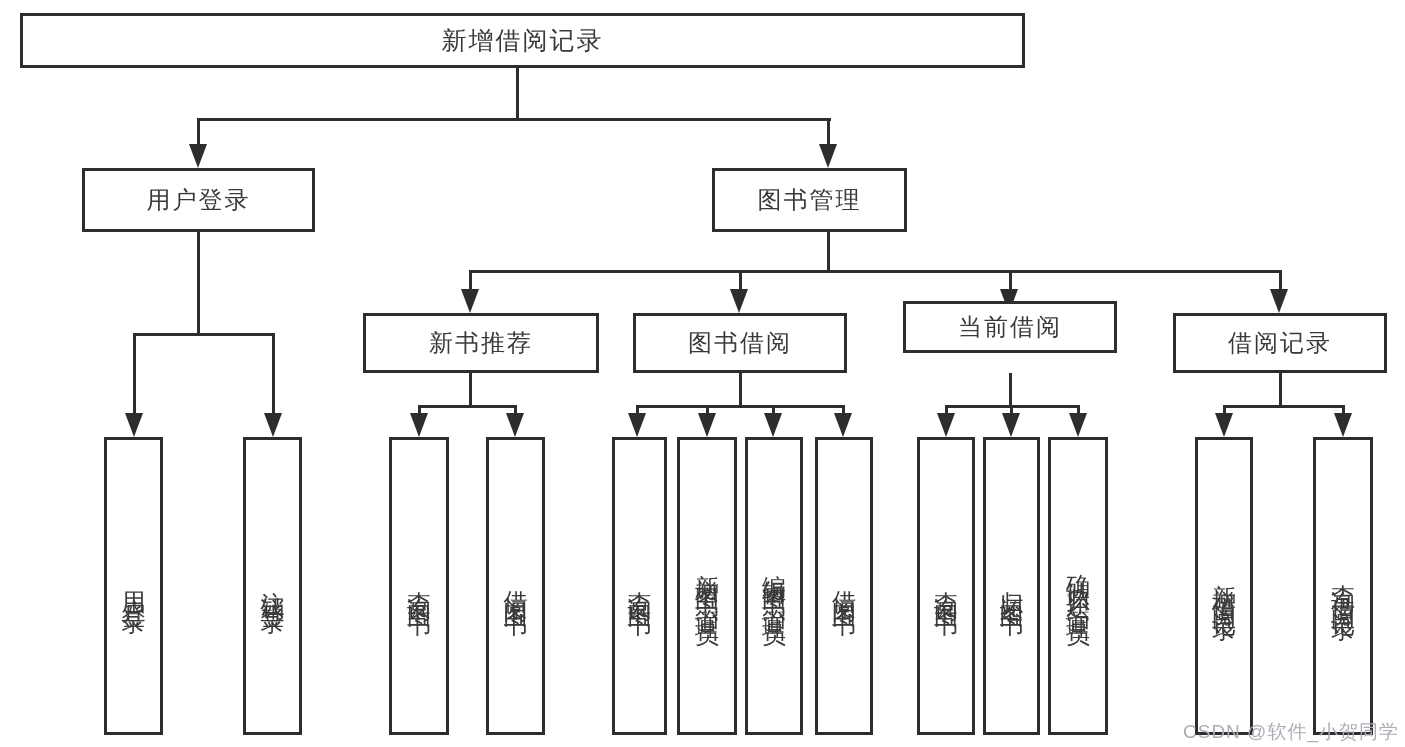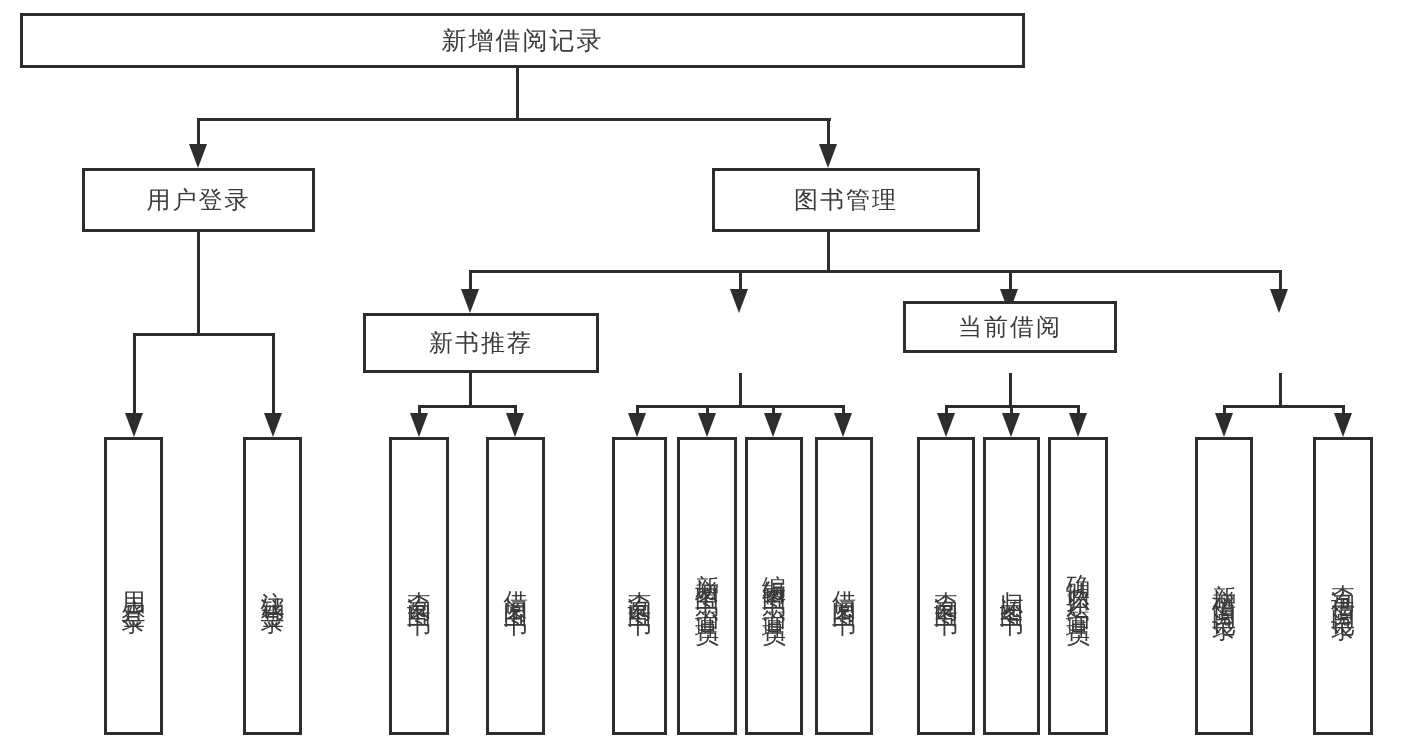--- a/index.html
+++ b/index.html
@@ -51,27 +51,29 @@
 </style>
 </head>
 <body>
 
 <div id="stage">
 
   <div class="box root" style="left:20px;top:13px;width:1005px;height:55px">新增借阅记录</div>
 
   <div class="box" style="left:82px;top:168px;width:233px;height:64px">用户登录</div>
 
-  <div class="box" style="left:712px;top:168px;width:268px;height:64px">图书管理</div>
+  <div class="box" style="left:712px;top:168px;width:195px;height:64px">图书管理</div>
 
   <div class="box" style="left:363px;top:313px;width:236px;height:60px">新书推荐</div>
 
+  <div class="box" style="left:633px;top:313px;width:214px;height:60px">图书借阅</div>
 
   <div class="box" style="left:903px;top:301px;width:214px;height:52px">当前借阅</div>
 
+  <div class="box" style="left:1173px;top:313px;width:214px;height:60px">借阅记录</div>
 
   <div class="box leaf" style="left:104px;top:437px;width:59px;height:298px">用户登录</div>
 
   <div class="box leaf" style="left:243px;top:437px;width:59px;height:298px">注销登录</div>
 
   <div class="box leaf" style="left:389px;top:437px;width:60px;height:298px">查询图书</div>
 
   <div class="box leaf" style="left:486px;top:437px;width:59px;height:298px">借阅图书</div>
 
   <div class="box leaf" style="left:612px;top:437px;width:55px;height:298px">查询图书</div>
@@ -144,14 +146,15 @@
   <div class="vl" style="left:1077px;top:405px;height:10px"></div>
   <div class="arr" style="left:1069px;top:413px"></div>
 
   <div class="vl" style="left:1279px;top:373px;height:34px"></div>
   <div class="hl" style="left:1223px;top:405px;width:122px"></div>
   <div class="vl" style="left:1223px;top:405px;height:10px"></div>
   <div class="arr" style="left:1215px;top:413px"></div>
   <div class="vl" style="left:1342px;top:405px;height:10px"></div>
   <div class="arr" style="left:1334px;top:413px"></div>
 
+  <div class="watermark">CSDN @软件_小贺同学</div>
 
 </div>
 
 </body></html>

